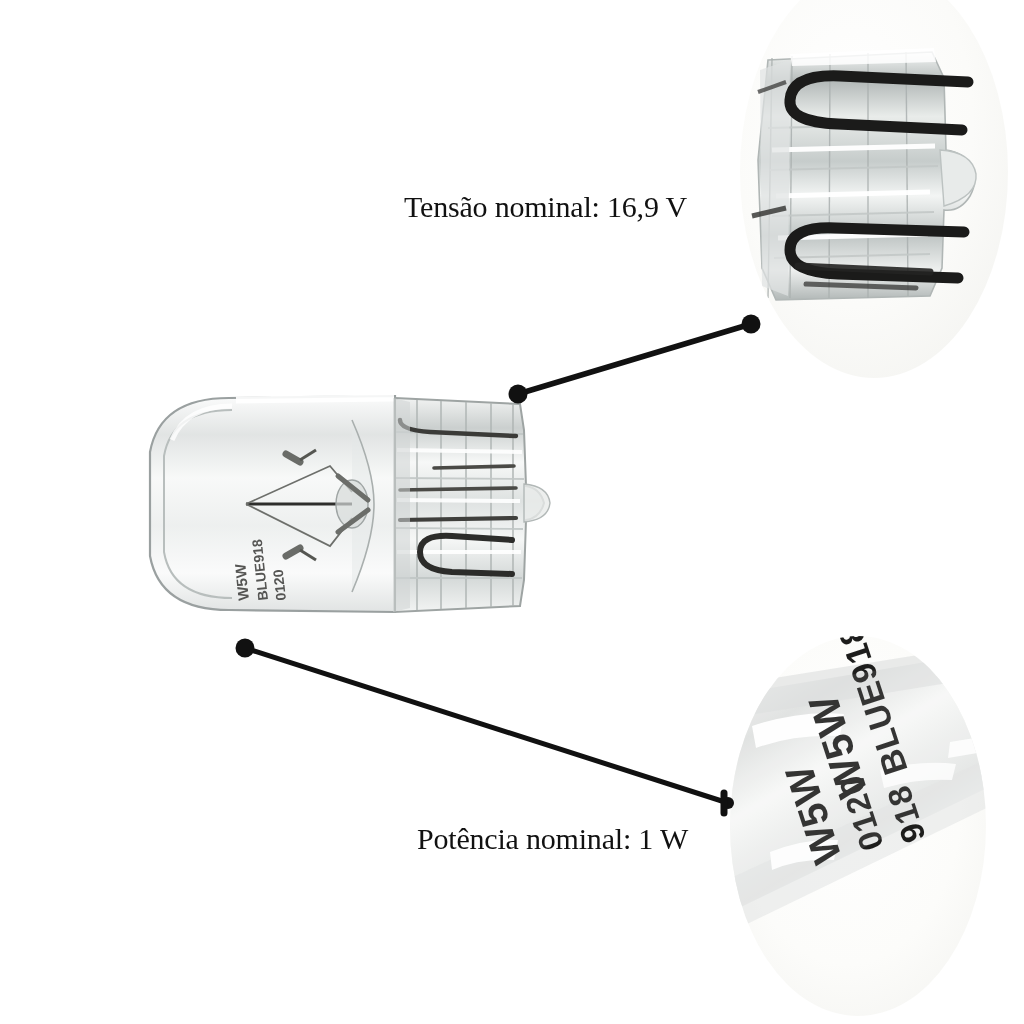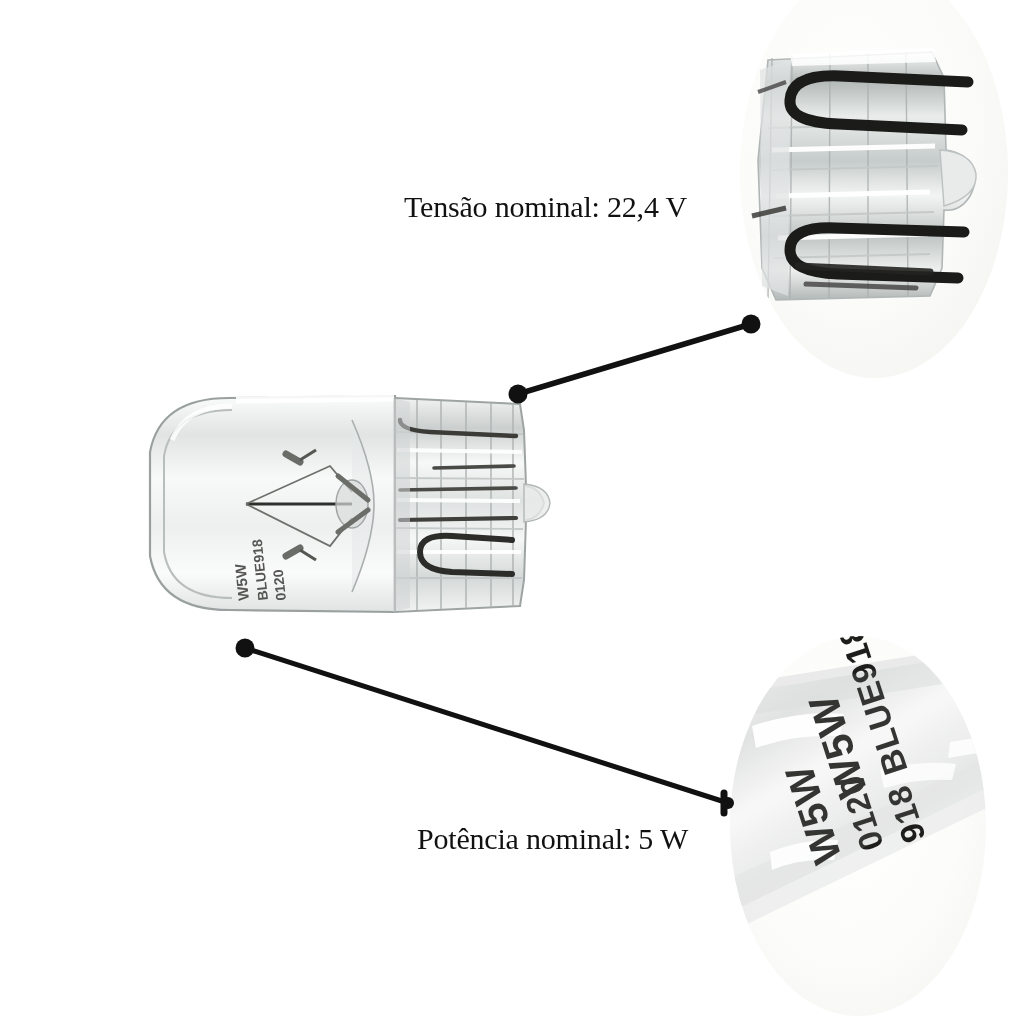--- a/index.html
+++ b/index.html
@@ -256,18 +256,18 @@
 
       <g>
         <line x1="245" y1="648" x2="728" y2="803" stroke="#111111" stroke-width="5" stroke-linecap="round"></line>
         <circle cx="245" cy="648" r="9.5" fill="#111111"></circle>
         <circle cx="728" cy="803" r="6" fill="#111111"></circle>
         <path d="M724 793 L724 813" stroke="#111111" stroke-width="7" stroke-linecap="round"></path>
       </g>
 
     </svg>
 
-    <div class="annot-label" id="label-voltage">Tensão nominal: 22,4 V</div>
-
-    <div class="annot-label" id="label-power">Potência nominal: 5 W</div>
+    <div class="annot-label" id="label-voltage">Tensão nominal: 16,9 V</div>
+
+    <div class="annot-label" id="label-power">Potência nominal: 1 W</div>
 
   </div>
 </div>
 
 </body></html>

